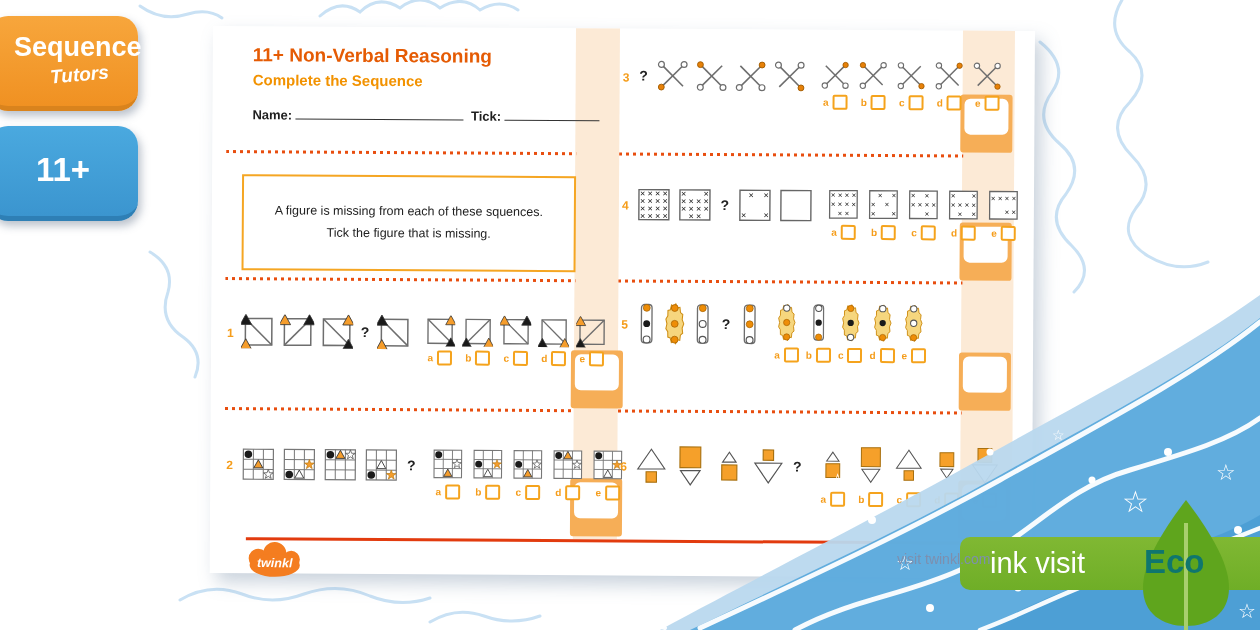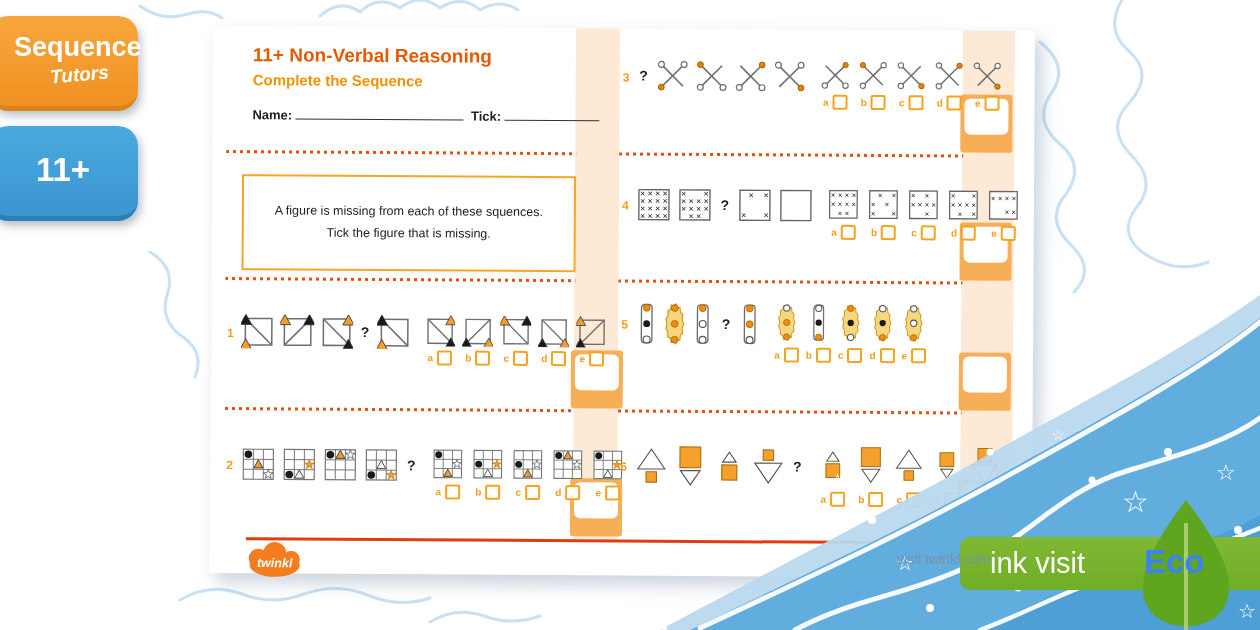--- a/index.html
+++ b/index.html
@@ -48,21 +48,21 @@
   .optlab span.lt{color:#f59d1b;font-weight:bold;font-size:10px;}
   .cb{width:11px;height:11px;border:2px solid #f5a31c;border-radius:2px;background:#fff;}
   .qm{font-weight:bold;color:#222;font-size:14px;padding:0 3px;}
   
   #logo{position:absolute;left:36px;top:514px;}
   
   #eco-band{position:absolute;left:960px;top:537px;width:300px;height:53px;z-index:5;
             background:linear-gradient(#80b833,#6fae27);border-radius:10px 0 0 10px;
             color:#fff;font-size:29px;line-height:53px;padding-left:30px;box-sizing:border-box;}
   #eco-leaf{position:absolute;left:1125px;top:497px;z-index:5;}
-  #eco-text{position:absolute;left:1144px;top:543px;z-index:6;color:#3b82f6;
+  #eco-text{position:absolute;left:1144px;top:543px;z-index:6;color:#0f766e;
             font-size:33px;font-weight:bold;}
 </style>
 </head>
 <body>
 
 <svg id="bg-clouds">
   <g fill="none" stroke="#c9e1f4" stroke-width="3" stroke-linecap="round">
     <path d="M320,16 q20,-18 40,-4 q18,-18 40,-4 q20,-16 40,0 q22,-14 40,2 q20,-12 38,0"></path>
     <path d="M140,6 q22,16 48,8 q20,-6 34,4"></path>
     <path d="M1040,42 q30,24 12,50 q-20,28 8,52 q26,22 6,50 q-22,26 6,52 q24,24 2,46"></path>

